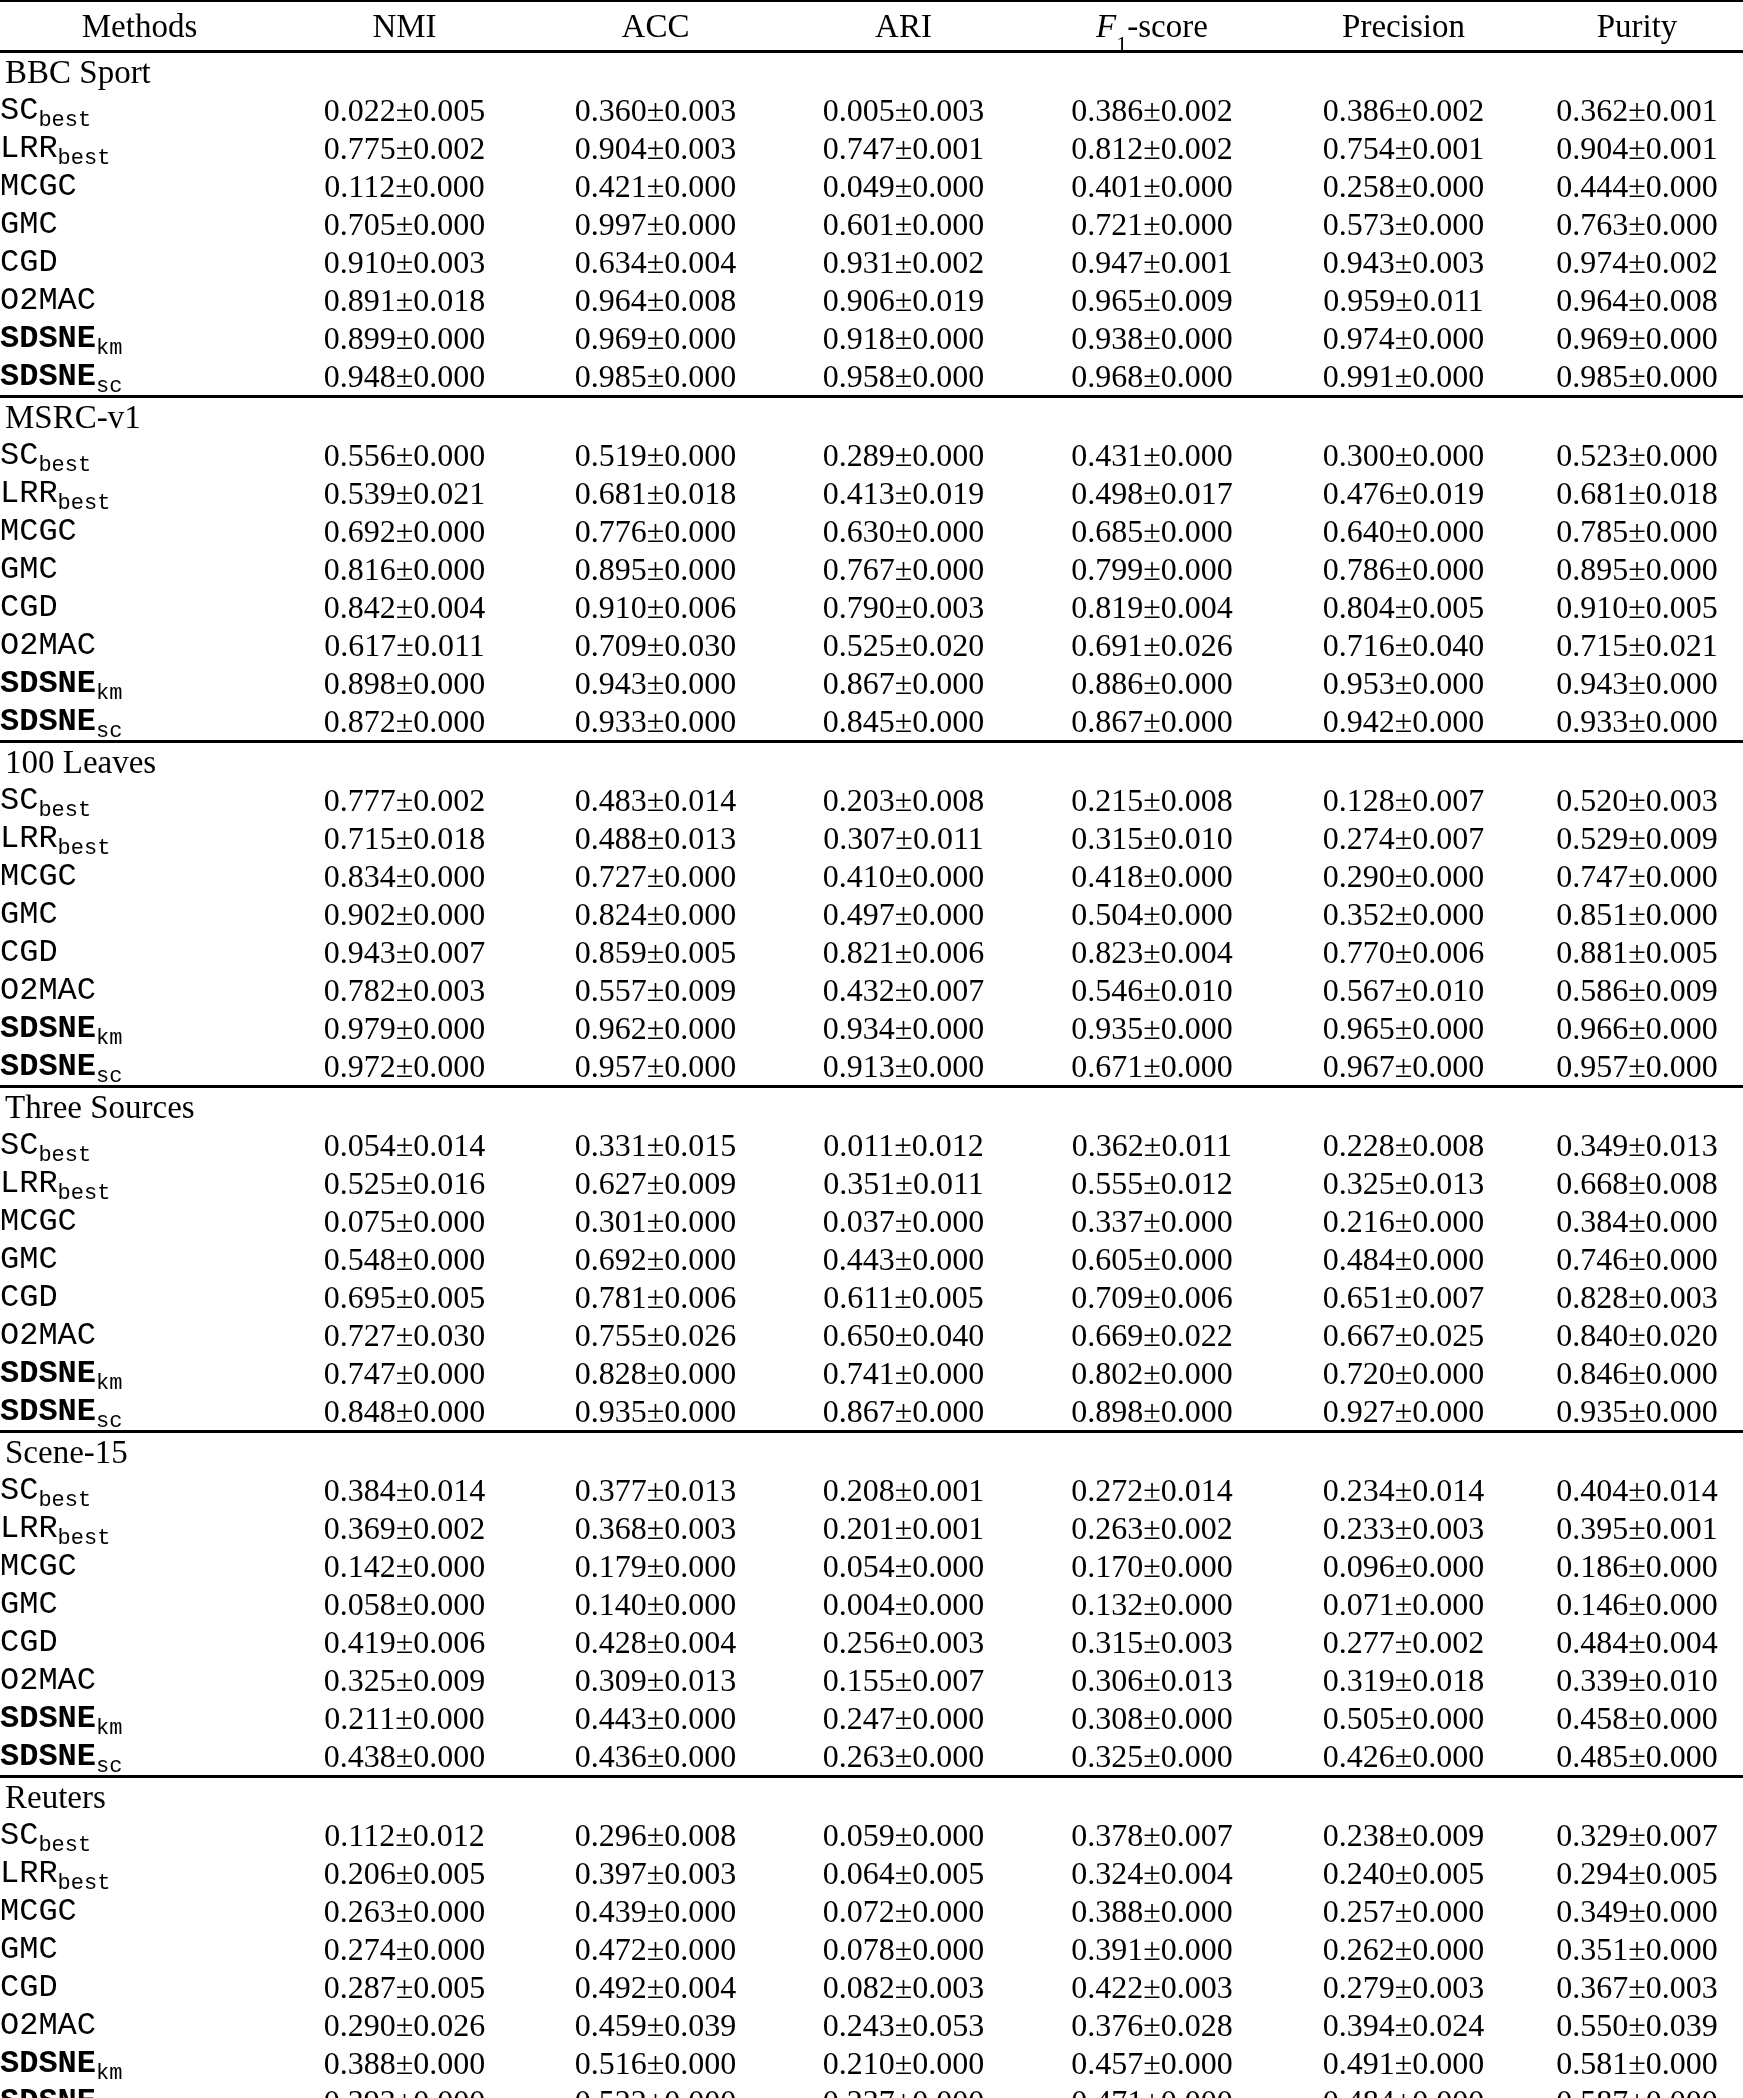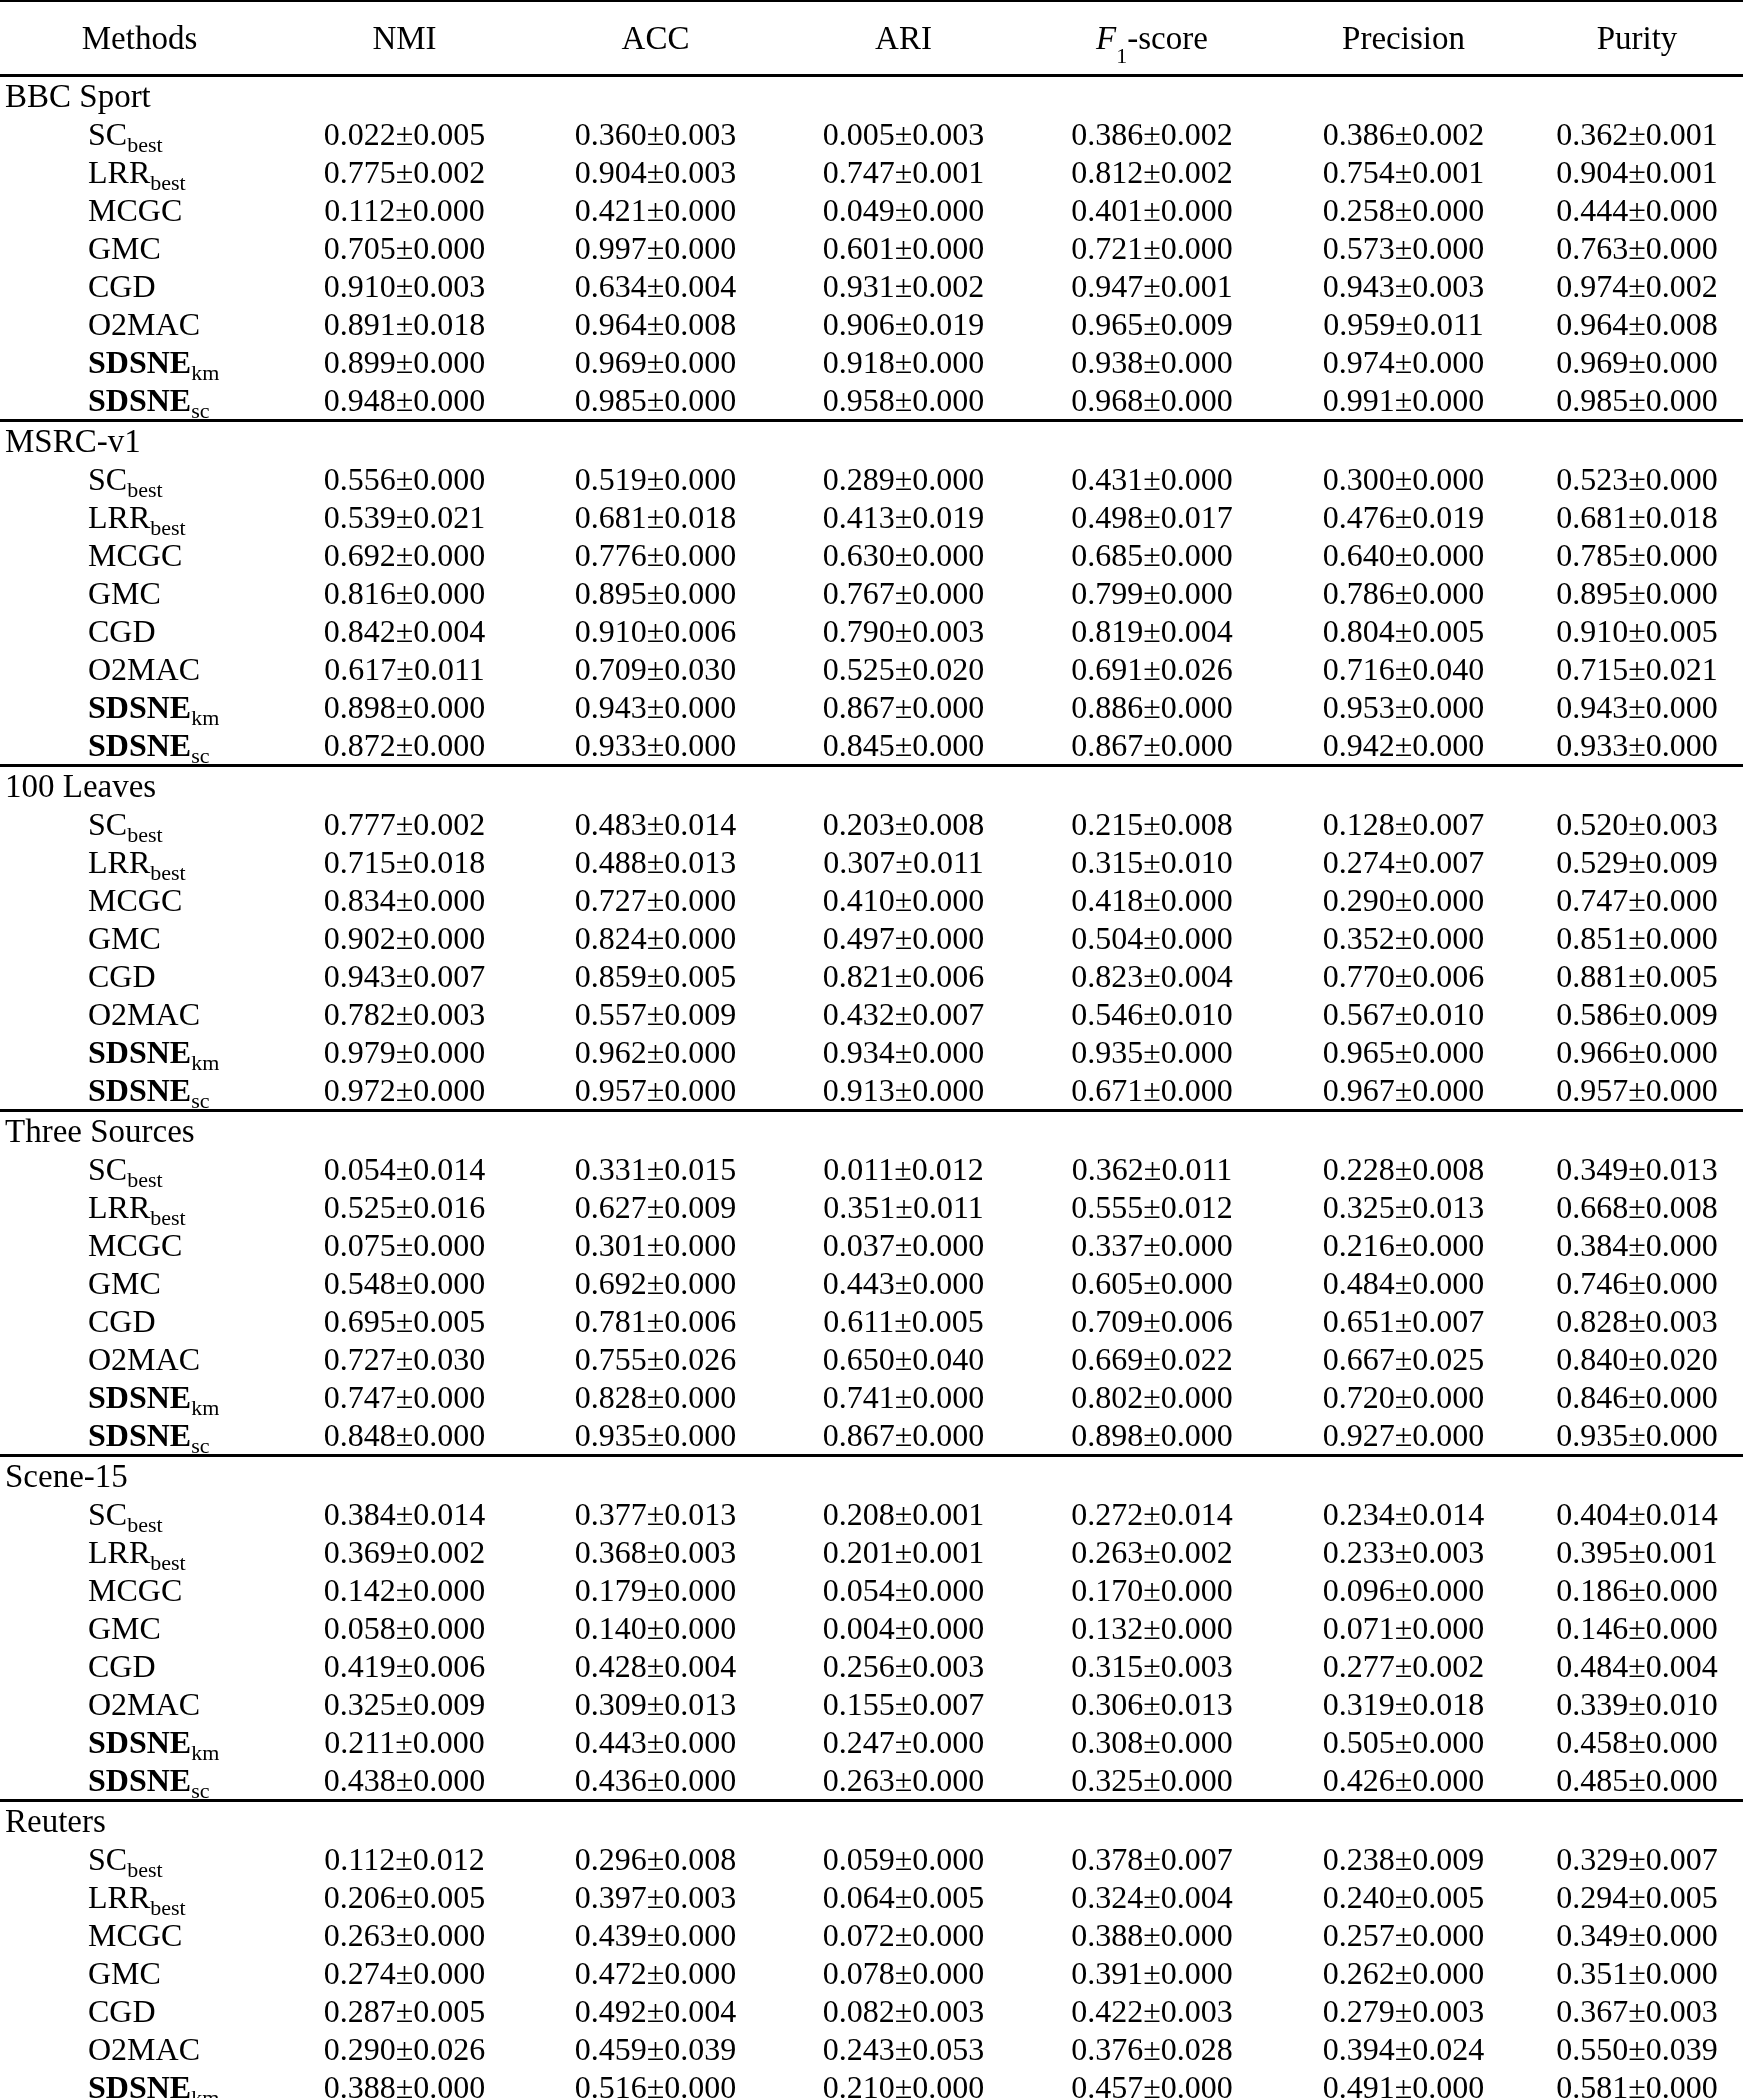--- a/index.html
+++ b/index.html
@@ -25,40 +25,40 @@
   col.c-ari       { width: 245px; }
   col.c-f1        { width: 252px; }
   col.c-precision { width: 251px; }
   col.c-purity    { width: 216px; }
 
   thead th {
     font-weight: normal;
     font-size: 33px;
     text-align: center;
     height: 40px;
-    padding: 16px;
+    padding: 4px;
     border-bottom: 3px solid #000;
     white-space: nowrap;
   }
   tbody td {
     padding: 0;
     font-size: 32px;
     height: 38px;
     white-space: nowrap;
     vertical-align: middle;
   }
   tr.section-row td {
     border-top: 3px solid #000;
     text-align: left;
     padding-left: 5px;
     font-size: 33px;
   }
   td.method-cell {
     text-align: left;
-    padding-left: 88px;
+    font-family: Liberation Mono, monospace;
   }
   td.value-cell {
     text-align: center;
     font-variant-numeric: lining-nums;
   }
   .msub, thead sub {
     font-size: 22px;
     line-height: 0;
     position: relative;
     top: 7px;

